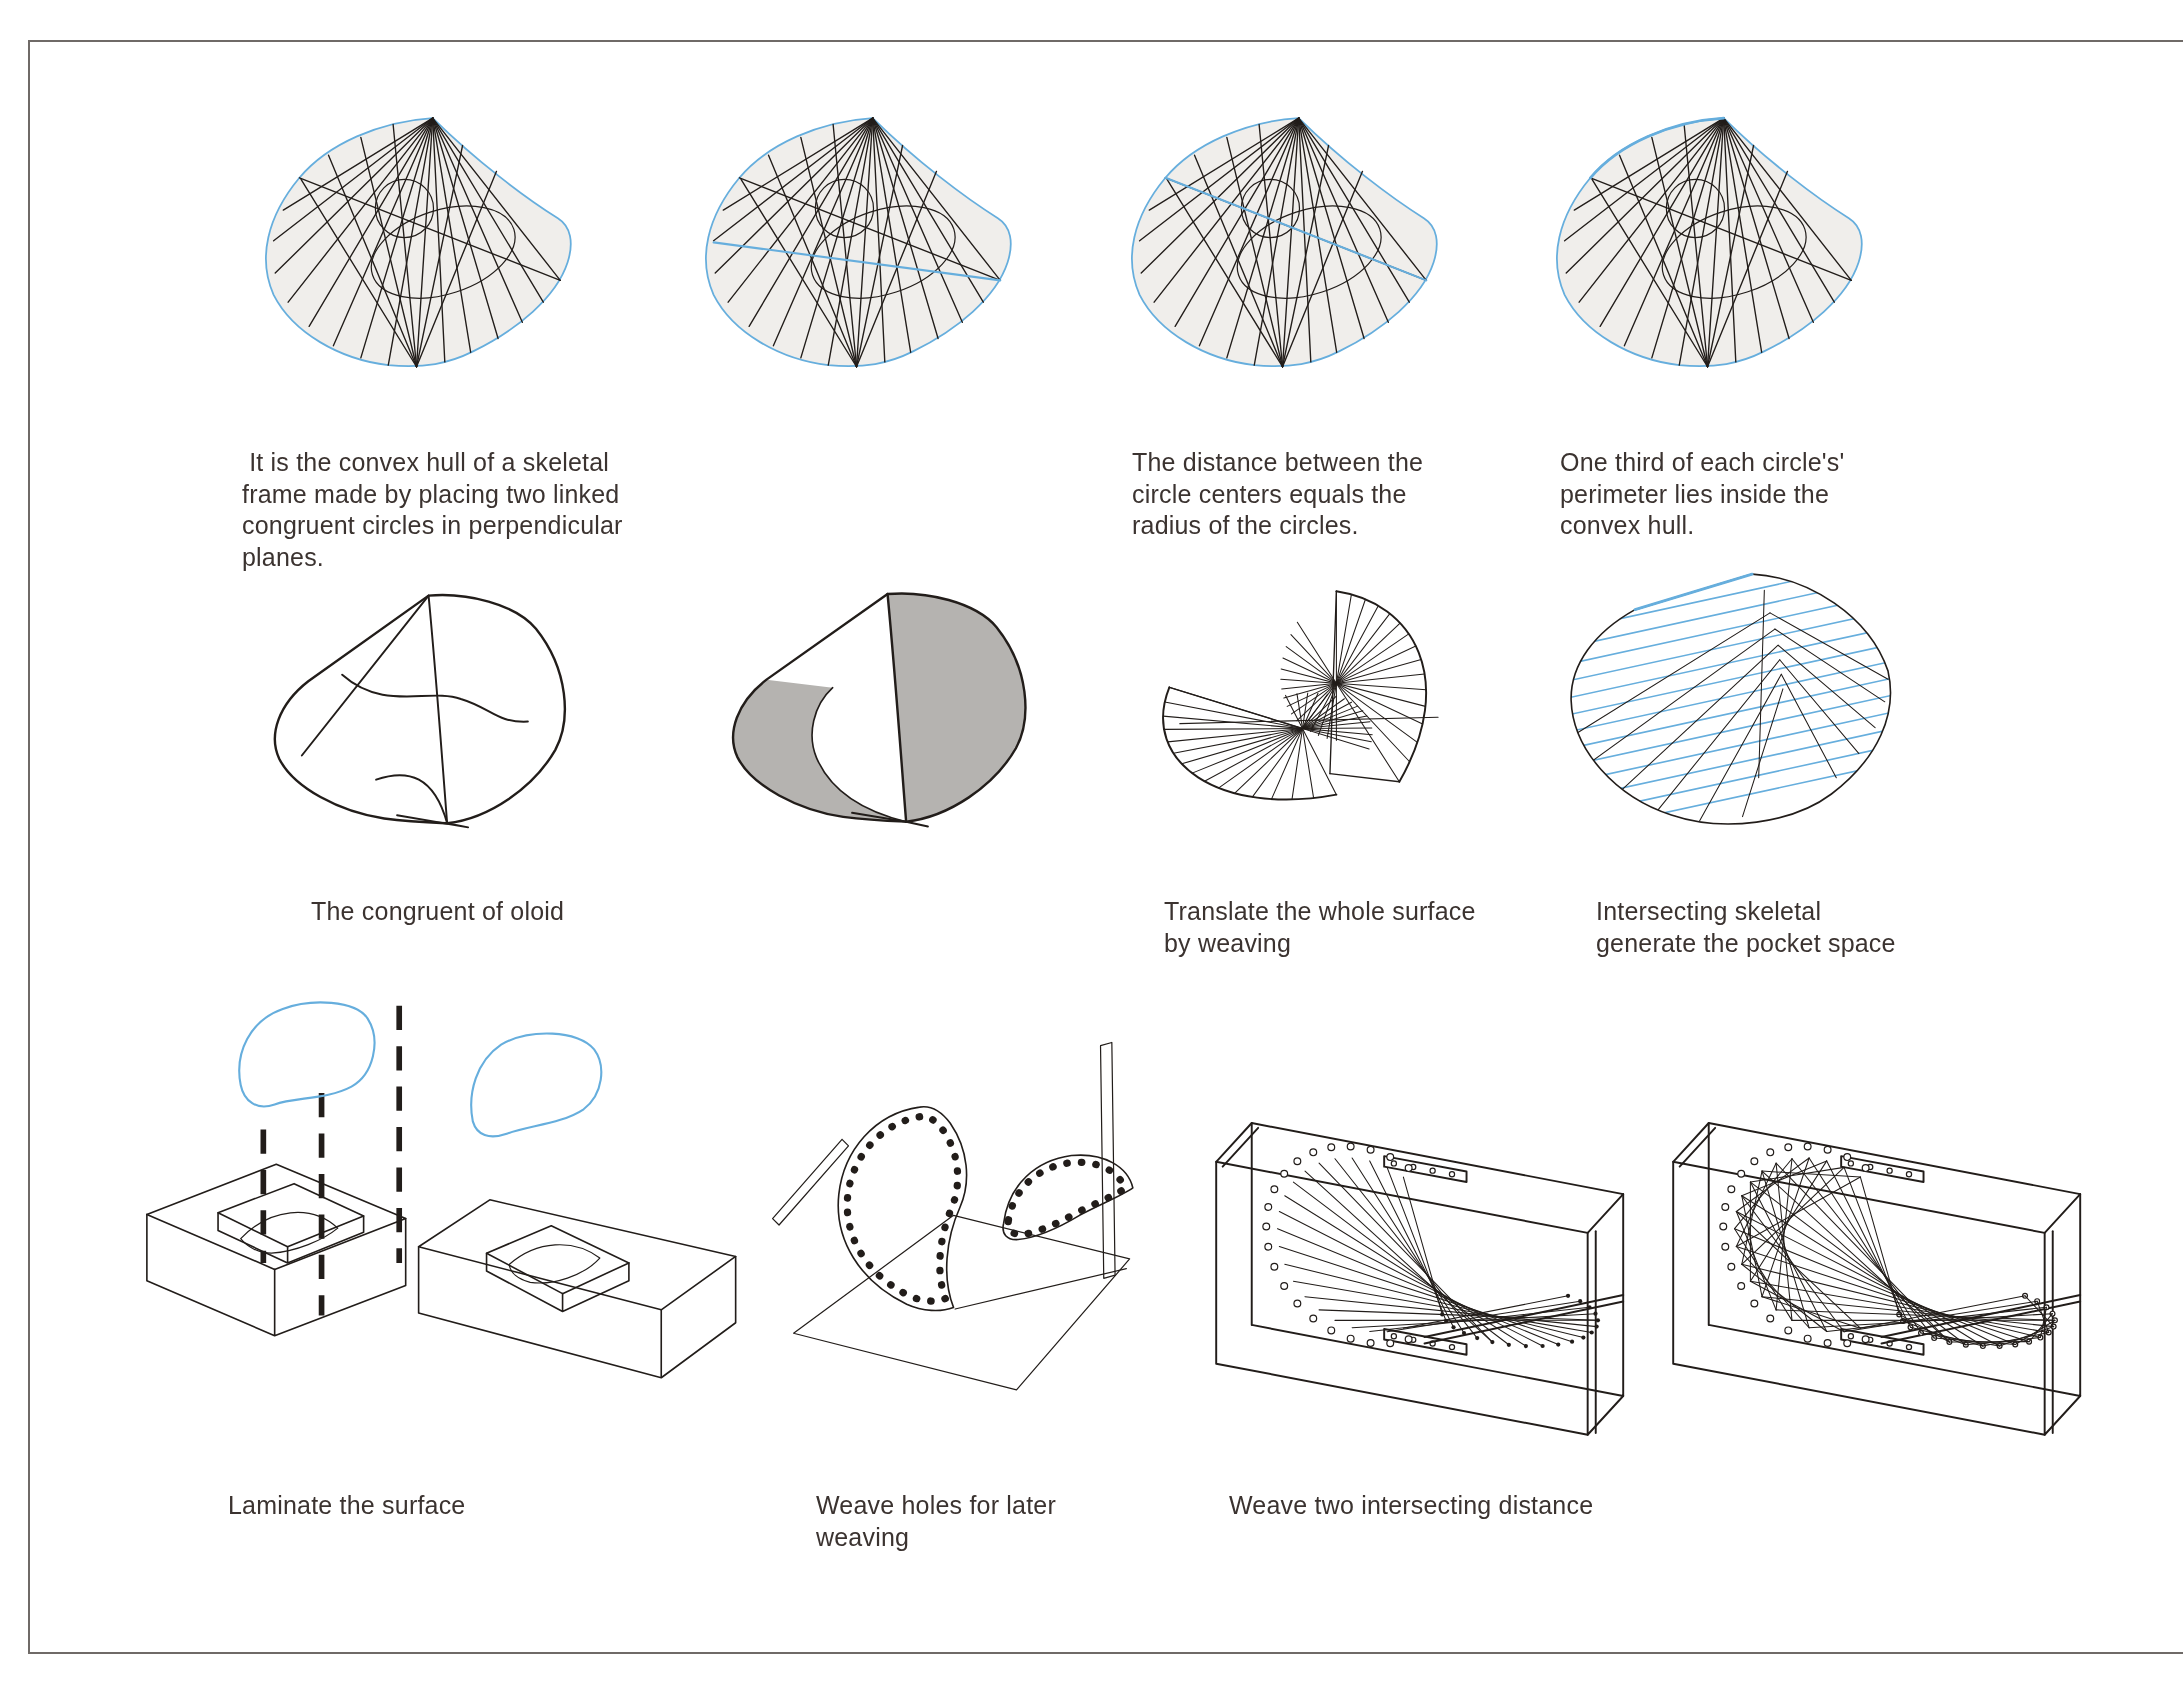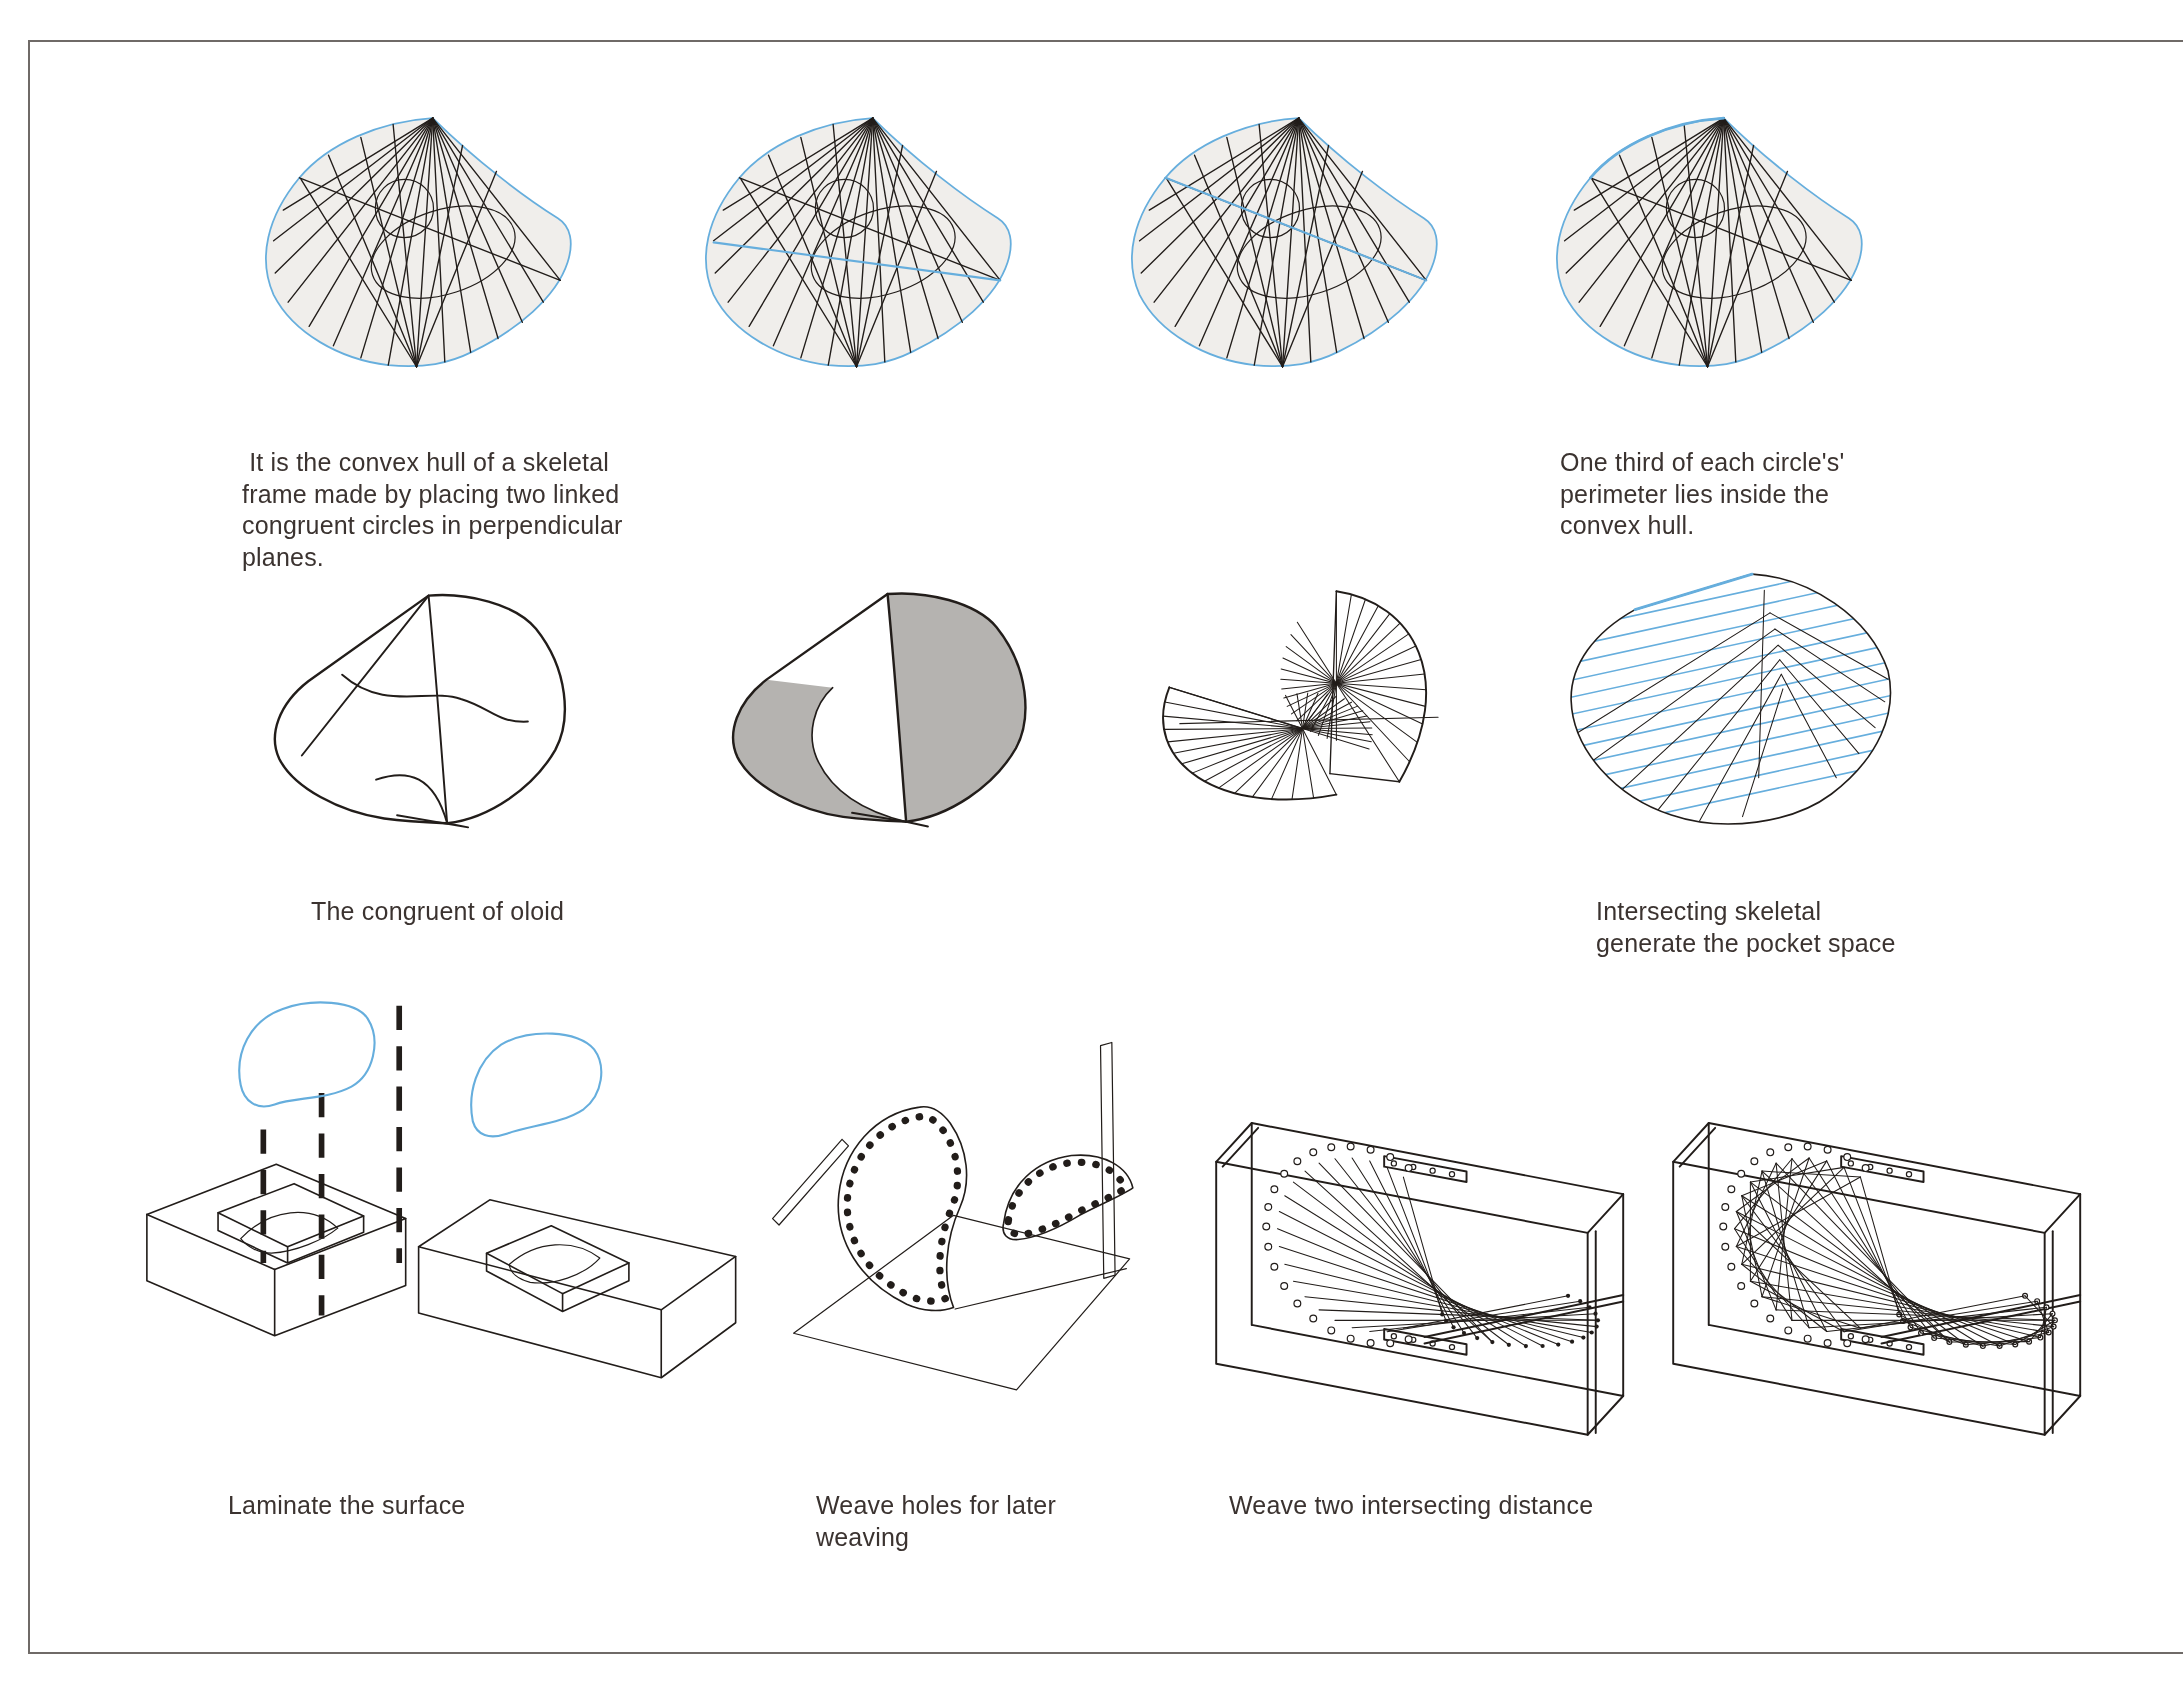--- a/index.html
+++ b/index.html
@@ -160,20 +160,21 @@
         <line x1="205.0" y1="314.0" x2="262.0" y2="40.0" class="k" stroke-width="1.4"></line>
         <line x1="205.0" y1="314.0" x2="304.0" y2="72.0" class="k" stroke-width="1.4"></line>
         <line x1="60.0" y1="80.0" x2="383.0" y2="207.0" class="k"></line>
         <circle cx="190" cy="118" r="36" class="ink w15"></circle>
         <ellipse cx="238" cy="172" rx="92" ry="52" class="ink w15" transform="rotate(-18 238 172)"></ellipse>
       </g>
     <path class="blue-ov w3" d="M225 6 C160 10 95 38 60 80"></path>
   </svg>
 
   <div class="caption" style="left:242px;top:447px;width:408px"> It is the convex hull of a skeletal frame made by placing two linked congruent circles in perpendicular planes.</div>
+  <div class="caption" style="left:1132px;top:447px;width:323px">The distance between the circle centers equals the radius of the circles.</div>
   <div class="caption" style="left:1560px;top:447px;width:339px">One third of each circle's' perimeter lies inside the convex hull.</div>
 
   <svg class="abs" style="left:255px;top:584px" width="331" height="259" viewBox="0 0 410 320">
     <path class="ink w3" d="M215 14 L66 120 C30 148 16 186 30 216 C48 252 105 282 160 290 C190 294 215 295 238 296 C290 290 345 252 372 205 C392 168 388 105 348 55 C322 24 262 10 215 14 Z"></path>
     <path class="ink" d="M215 14 L58 212"></path>
     <path class="ink" d="M215 14 C225 120 232 220 238 296"></path>
     <path class="ink" d="M108 112 C160 158 215 128 255 142 C292 153 300 172 338 170"></path>
     <path class="ink" d="M150 242 C190 228 222 238 238 296"></path>
     <path class="ink" d="M238 296 L264 301 M176 286 L264 301"></path>
   </svg>
@@ -258,20 +259,21 @@
         <line x1="272.0" y1="98.0" x2="392.0" y2="200.0" class="thin" stroke-width="1.8"></line>
         <line x1="274.0" y1="116.0" x2="372.0" y2="232.0" class="thin" stroke-width="1.8"></line>
         <line x1="276.0" y1="134.0" x2="344.0" y2="262.0" class="thin" stroke-width="1.8"></line>
         <line x1="255.0" y1="30.0" x2="248.0" y2="262.0" class="thin" stroke-width="1.8"></line>
       </g>
     <path class="ink w2" d="M240 10 C310 14 385 62 408 130 C420 182 396 238 338 282 C290 318 205 330 140 308 C72 286 18 228 16 166 C15 122 45 82 95 54 Z"></path>
     <path class="blue-ov w3" d="M95 54 L240 10"></path>
   </svg>
 
   <div class="caption" style="left:311px;top:896px;width:372px">The congruent of oloid</div>
+  <div class="caption" style="left:1164px;top:896px;width:315px">Translate the whole surface by weaving</div>
   <div class="caption" style="left:1596px;top:896px;width:319px">Intersecting skeletal generate the pocket space</div>
 
   <svg class="abs" style="left:121px;top:996px" width="647" height="457" viewBox="0 0 800 565">
     <path class="dash" d="M176 165 L176 330"></path>
     <path class="dash" d="M248 120 L248 395"></path>
     <path class="dash" d="M344 12 L344 330"></path>
     <path class="blue-ov" d="M200 16 C160 30 140 70 148 110 C152 130 168 142 190 134 C215 125 255 128 285 112 C312 97 322 55 305 28 C290 5 235 3 200 16 Z"></path>
     <path class="blue-ov" d="M470 60 C440 80 428 120 435 155 C440 172 455 178 478 170 C505 160 545 158 572 140 C596 122 600 86 585 66 C566 42 505 40 470 60 Z"></path>
 
     <path class="ink w2" d="M32 270 L192 208 L352 275 L190 338 Z"></path>

